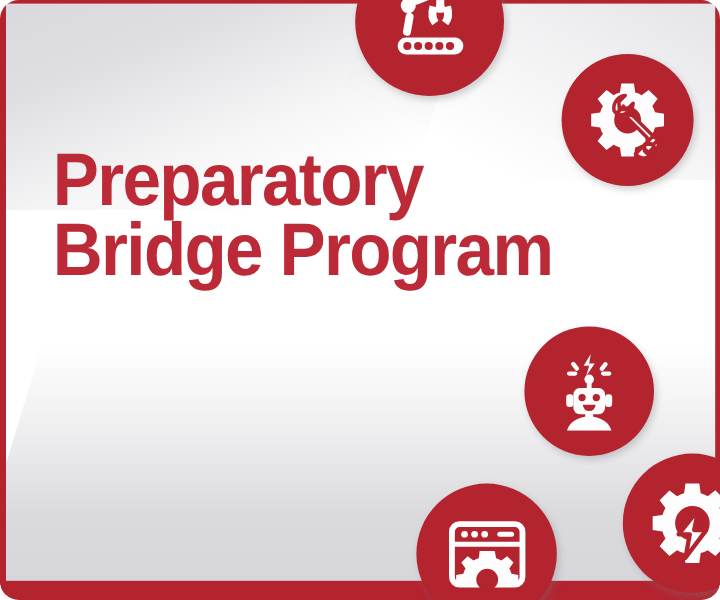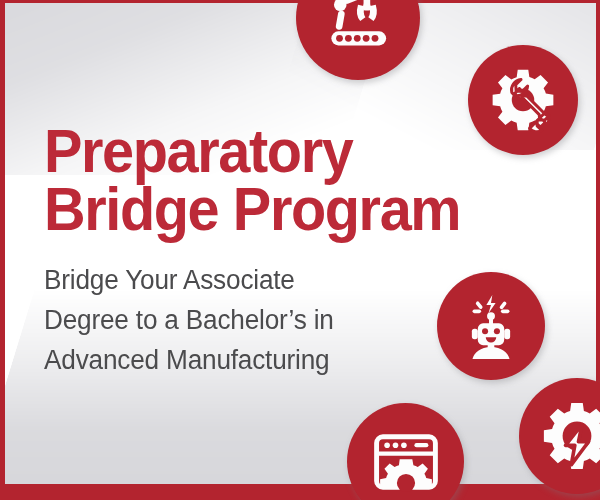--- a/index.html
+++ b/index.html
@@ -3,20 +3,21 @@
 <meta charset="utf-8">
 <style>
   html,body{margin:0;padding:0;background:#fff;}
   body{width:600px;height:500px;overflow:hidden;
        font-family:"Liberation Sans","DejaVu Sans",sans-serif;}
 
   #banner{
     position:relative;width:600px;height:500px;overflow:hidden;
     background:#ffffff;
     box-sizing:border-box;
+    border-radius:16px;
   }
 
   
   .halftone{position:absolute;pointer-events:none;}
 
   .ht-topleft{
     left:0;top:0;width:390px;height:175px;
     background-image:radial-gradient(ellipse 9px 4.2px at 50% 50%, #d9d9dd 0 100%);
     background-size:32px 22px;
     background-position:6px 4px;
@@ -102,25 +103,20 @@
   <div class="halftone ht-bottom"></div>
 
   <div class="edge edge-left"></div>
   <div class="edge edge-top"></div>
   <div class="edge edge-right"></div>
   <div class="edge edge-bottom"></div>
 
   <div id="textblock">
     <h1 class="headline">Preparatory</h1>
     <h1 class="headline">Bridge Program</h1>
-    <div id="subtitle">
-      <p class="subline">Bridge Your Associate</p>
-      <p class="subline">Degree to a Bachelor’s in</p>
-      <p class="subline">Advanced Manufacturing</p>
-    </div>
   </div>
 
   <div class="badge badge-arm">
     <span>
       <svg width="74" height="74" viewBox="0 0 100 100" fill="#fdfdfd">
         <circle cx="26" cy="32" r="8.5"></circle>
         <circle cx="62" cy="14" r="8.5"></circle>
         <rect x="30" y="18" width="30" height="9" rx="4.5" transform="rotate(-22 45 22)"></rect>
         <rect x="21.5" y="40" width="9" height="26" rx="4.5" transform="rotate(10 26 53)"></rect>
         <rect x="57.5" y="14" width="9" height="20" rx="4"></rect>

